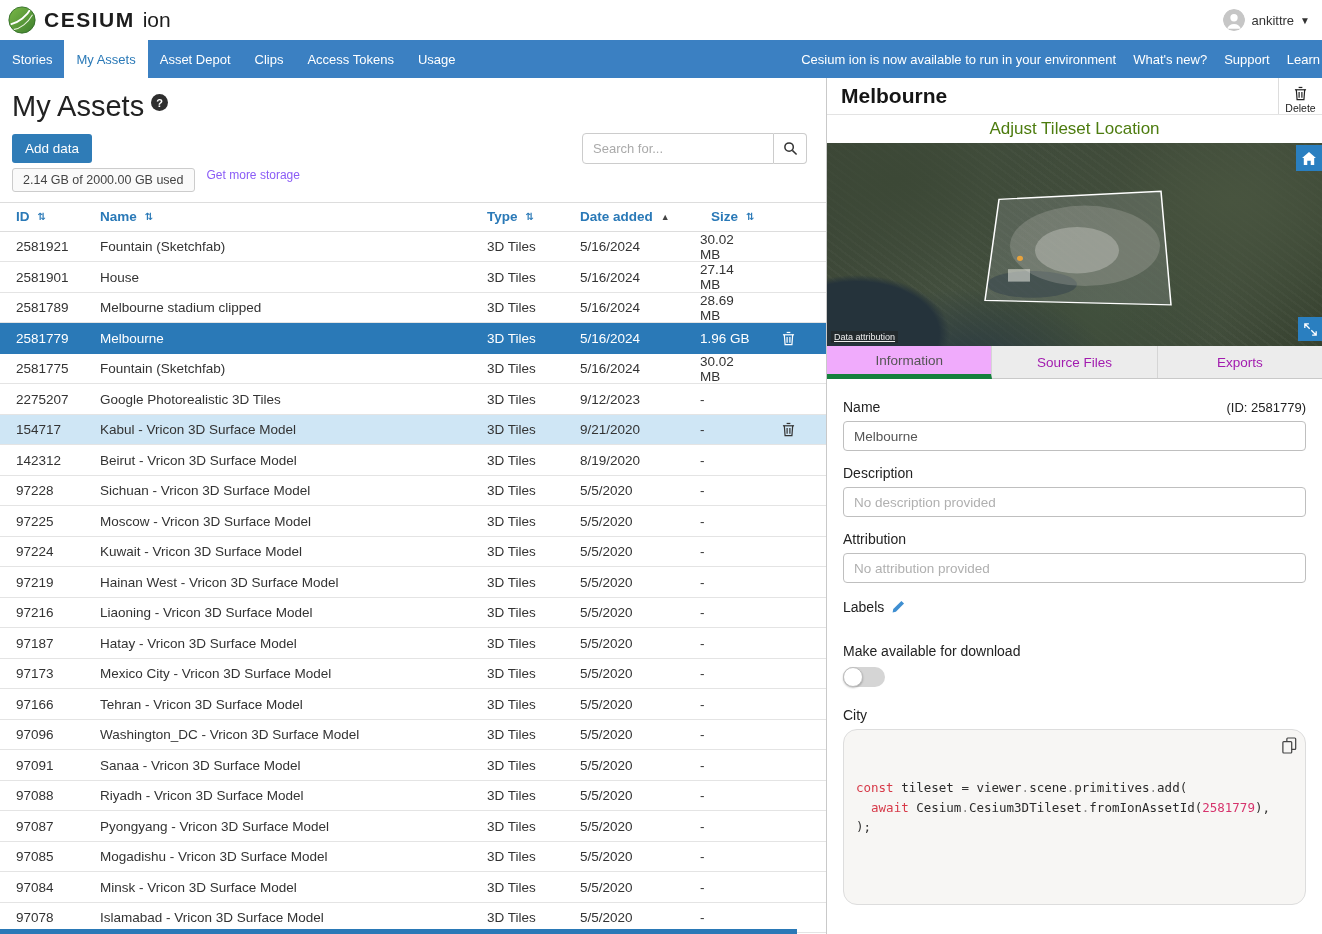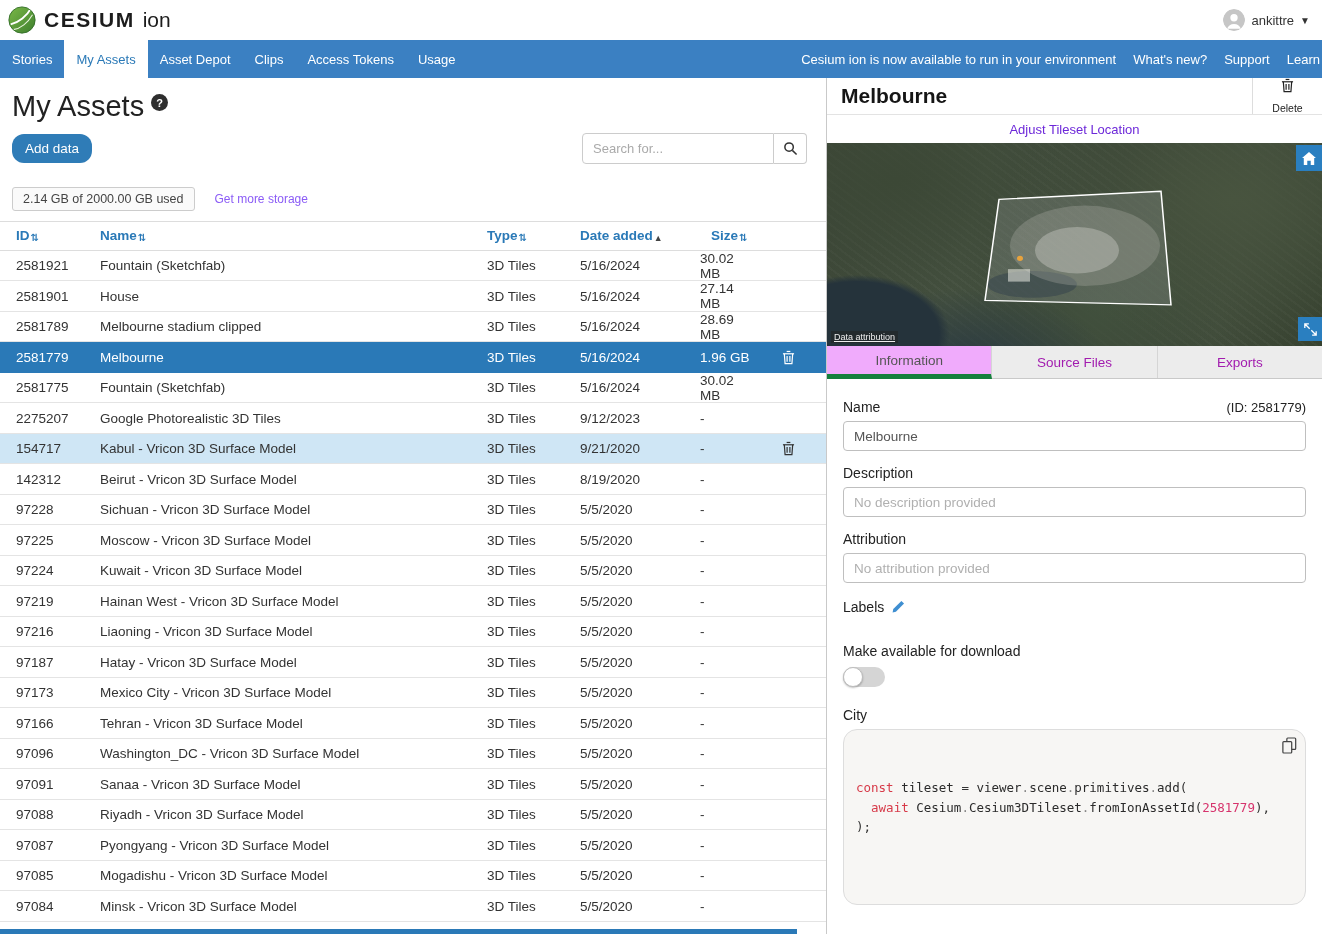--- a/index.html
+++ b/index.html
@@ -26,51 +26,51 @@
   
   .main{display:flex;height:856px}
   .assets-pane{width:826px;min-width:826px;position:relative;overflow:hidden;background:#fff}
   .detail-pane{flex:1;border-left:1px solid #c9c9c9;overflow:hidden;background:#fff}
 
   
   .assets-title-row{display:flex;align-items:flex-start;gap:7px;margin:13px 0 0 12px}
   .assets-title{font-size:29px;font-weight:500;color:#222;line-height:1.1}
   .help{width:17px;height:17px;border-radius:50%;background:#2e2e2e;color:#fff;font-size:11px;font-weight:bold;display:flex;align-items:center;justify-content:center;margin-top:3px;cursor:pointer}
   .assets-toolbar{display:flex;justify-content:space-between;align-items:center;margin:10px 19px 0 12px}
-  .add-btn{background:#2f7cb7;color:#fff;border:none;border-radius:12px;padding:7px 13px;font-size:13.5px;cursor:pointer}
+  .add-btn{background:#2f7cb7;color:#fff;border:none;border-radius:3px;padding:7px 13px;font-size:13.5px;cursor:pointer}
   .search{display:flex}
   .search input{width:192px;height:31px;border:1px solid #ccc;border-radius:4px 0 0 4px;padding:0 10px;font-size:13px;color:#555;outline:none}
   .search input::placeholder{color:#aaa}
   .search-btn{width:33px;height:31px;border:1px solid #ccc;border-left:none;border-radius:0 4px 4px 0;background:#fff;display:flex;align-items:center;justify-content:center;cursor:pointer}
-  .storage-row{display:flex;align-items:center;margin:23px 0 0 12px;gap:20px}
+  .storage-row{display:flex;margin:4px 0 0 12px;gap:12px}
   .storage-pill{border:1px solid #ccc;border-radius:3px;background:#fafafa;padding:4px 10px;font-size:12.5px;color:#444}
   .more-link{font-size:12px;color:#8b5cf6;cursor:pointer}
 
   .table{margin-top:10px}
   .thead,.asset-row{display:grid;grid-template-columns:100px 387px 93px 120px 60px 1fr;align-items:center}
   .thead{height:30px;border-top:1px solid #ddd;border-bottom:1px solid #ddd;color:#2a79b7;font-weight:bold;font-size:13.5px}
-  .th{display:flex;align-items:flex-end;gap:1px;cursor:pointer}
+  .th{display:flex;align-items:center;gap:8px;cursor:pointer}
   .col-id{padding-left:16px}
   .th.col-size{padding-left:11px}
   .sort{font-size:10px;color:#2a79b7}
   .sort.active{font-size:9px;color:#444}
   .asset-row{height:30.5px;border-bottom:1px solid #e4e4e4;font-size:13.5px;color:#333;cursor:pointer}
   .asset-row .col-size{text-align:left;padding-right:6px}
   .col-trash{display:flex;justify-content:center;padding-right:10px}
   .trash-btn{display:flex;color:inherit;cursor:pointer}
   .asset-row.selected{background:#2a79b7;border-color:#2a79b7;color:#fff}
   .asset-row.hover{background:#cfe6f5}
   .partial-row{position:absolute;bottom:0;left:0;width:797px;height:5px;background:#2a79b7}
 
   
   .dhead{height:37px;display:flex;align-items:stretch;border-bottom:1px solid #e3e3e3}
   .dtitle{flex:1;display:flex;align-items:center;padding-left:14px;font-size:21px;font-weight:600;color:#151515}
-  .delete-btn{width:70px;border-left:1px solid #ddd;display:flex;flex-direction:column;align-items:center;justify-content:space-between;gap:1px;font-size:10.5px;color:#222;cursor:pointer}
+  .delete-btn{width:44px;border-left:1px solid #ddd;display:flex;flex-direction:column;align-items:center;justify-content:flex-end;gap:1px;font-size:10.5px;color:#222;cursor:pointer}
   .adjust-row{height:28px;display:flex;align-items:center;justify-content:center}
-  .adjust-link{font-size:13px;color:#6d28d9;cursor:pointer}
+  .adjust-link{font-size:17px;color:#4d7c0f;cursor:pointer}
 
   .map{height:203px;position:relative;overflow:hidden;
     background:
       radial-gradient(150px 95px at 6% 94%, #25333b 0%, #25333b 55%, transparent 62%),
       radial-gradient(240px 130px at 28% 110%, #2a3a42 0%, transparent 60%),
       radial-gradient(320px 210px at 82% 28%, #48543f 0%, transparent 70%),
       radial-gradient(260px 170px at 14% 18%, #3c4836 0%, transparent 70%),
       radial-gradient(210px 150px at 55% 82%, #41503d 0%, transparent 70%),
       repeating-linear-gradient(37deg, rgba(255,255,255,0.03) 0 2px, transparent 2px 7px),
       linear-gradient(105deg,#3c4637 0%,#434f3e 30%,#3a4536 55%,#404b3a 80%,#36412f 100%)}

